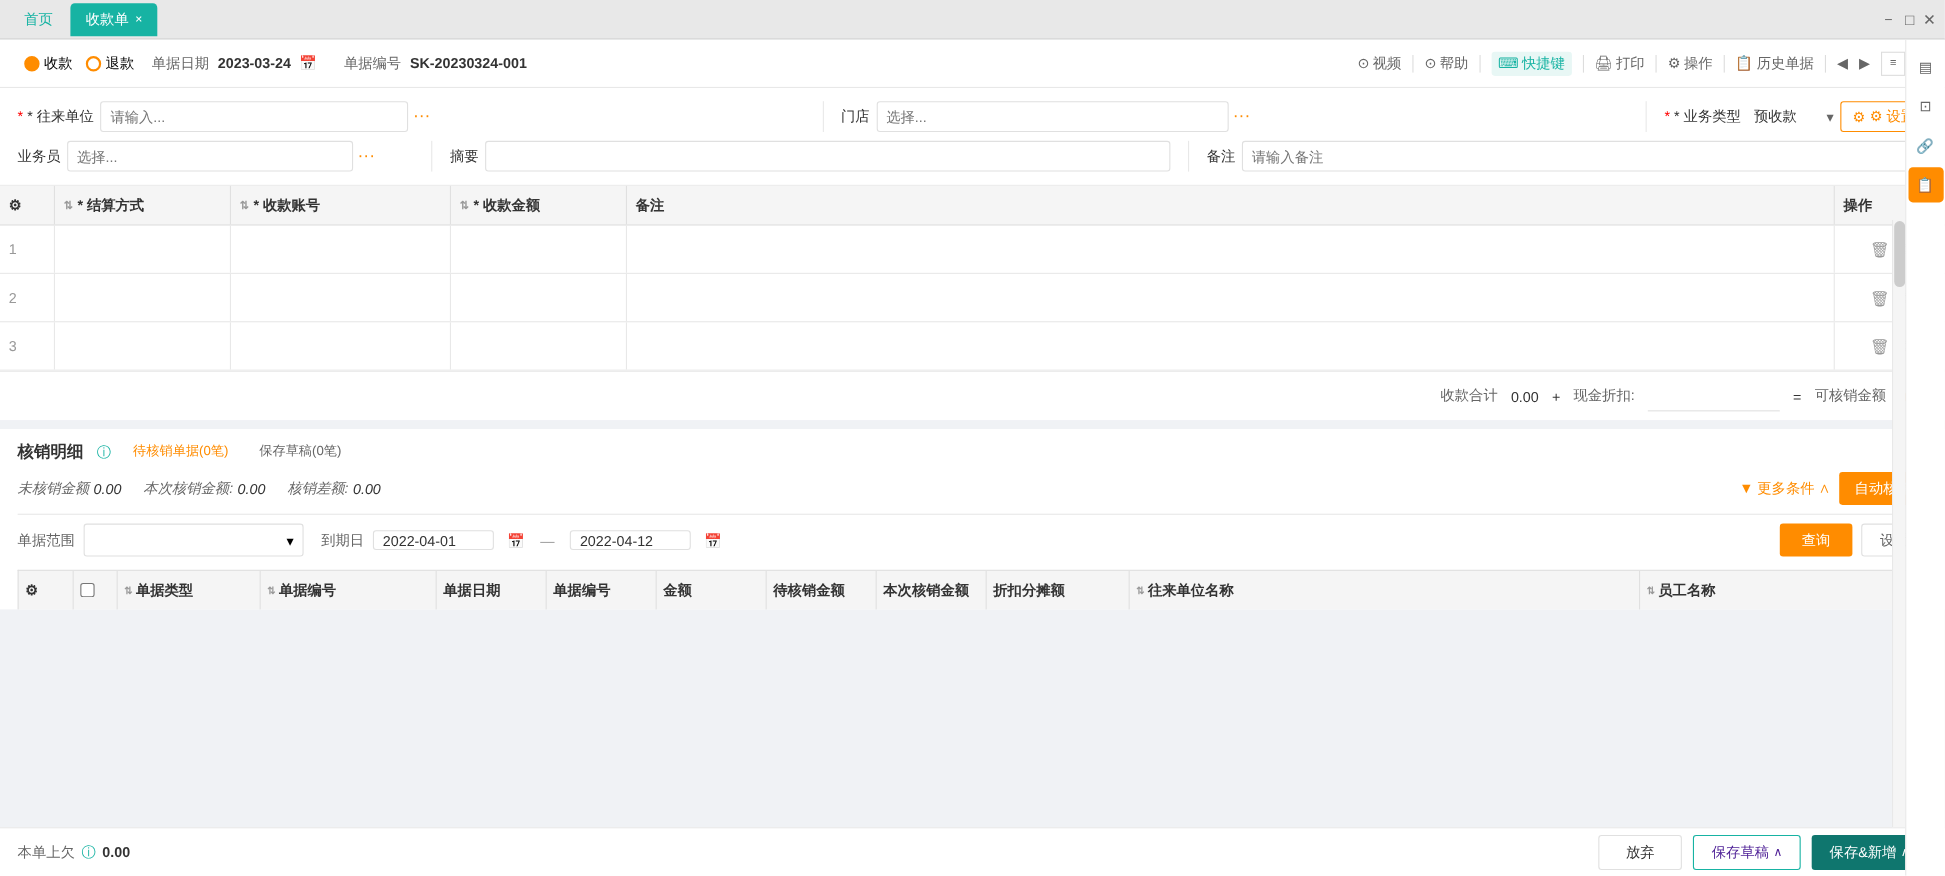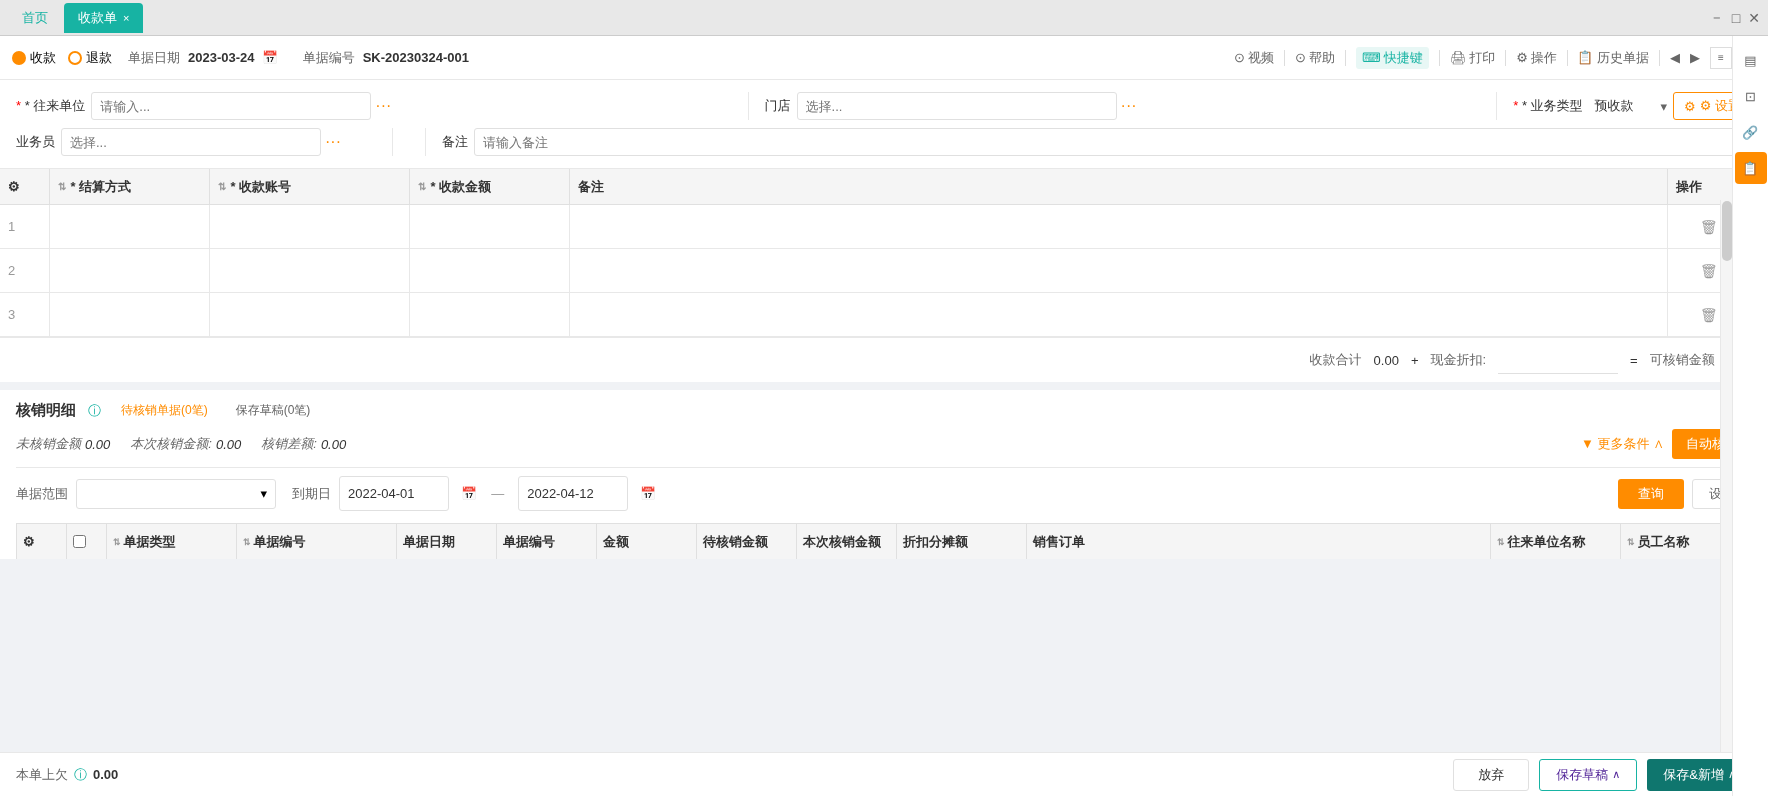--- a/index.html
+++ b/index.html
@@ -18,21 +18,21 @@
     .tab-item.active { background: #17b3a3; color: #fff; }
     .tab-item.home { background: transparent; color: #17b3a3; }
     .tab-close { margin-left: 6px; font-size: 11px; cursor: pointer; }
     .tab-bar-right { margin-left: auto; display: flex; gap: 8px; align-items: center; color: #666; font-size: 16px; cursor: pointer; }
 
     
     .toolbar-row {
       display: flex; align-items: center; background: #fff; height: 44px;
       padding: 0 12px; border-bottom: 1px solid #e8e8e8; gap: 16px;
     }
-    .radio-group { display: flex; align-items: center; gap: 12px; }
+    .radio-group { display: flex; align-items: center; gap: 12px; margin-left: 10px; }
     .radio-item { display: flex; align-items: center; gap: 4px; cursor: pointer; }
     .radio-dot { width: 14px; height: 14px; border-radius: 50%; border: 2px solid #ff8c00; background: #fff; }
     .radio-dot.checked { background: #ff8c00; }
     .doc-info { display: flex; align-items: center; gap: 8px; color: #333; }
     .doc-info-label { color: #666; }
     .doc-info-value { color: #333; font-weight: bold; }
     .calendar-icon { color: #17b3a3; cursor: pointer; }
     .toolbar-right { margin-left: auto; display: flex; align-items: center; gap: 10px; color: #666; font-size: 12px; }
     .toolbar-right-item { display: flex; align-items: center; gap: 3px; cursor: pointer; }
     .toolbar-right-item.active { color: #17b3a3; background: #e8f7f5; padding: 2px 6px; border-radius: 3px; }
@@ -124,21 +124,21 @@
     .filter-row { display: flex; align-items: center; gap: 16px; padding: 8px 0; border-top: 1px solid #e8e8e8; }
     .filter-field { display: flex; align-items: center; gap: 8px; }
     .filter-label { color: #666; white-space: nowrap; }
     .filter-select {
       height: 30px; border: 1px solid #e0e0e0; border-radius: 3px;
       padding: 0 8px; min-width: 200px; display: flex; align-items: center;
       justify-content: space-between; cursor: pointer; background: #fff;
     }
     .filter-select-text { color: #999; }
     .date-input {
-      height: 35px; border: 1px solid #e0e0e0; border-radius: 3px;
+      height: 18px; border: 1px solid #e0e0e0; border-radius: 3px;
       padding: 0 8px; width: 110px; outline: none; color: #333;
     }
     .date-icon { color: #999; cursor: pointer; }
     .date-separator { color: #999; }
     .query-btn {
       background: #ff8c00; color: #fff; border: none;
       padding: 6px 20px; border-radius: 3px; cursor: pointer; font-size: 13px;
     }
     .settings-btn2 {
       background: #fff; border: 1px solid #e0e0e0; color: #666;
@@ -305,20 +305,24 @@
       </button>
     </div>
   </div>
   <div class="form-row">
     <div class="form-field" style="max-width:360px;">
       <span style="margin-right:6px;color:#333;">业务员</span>
       <input class="form-input" type="text" style="max-width: 260px;" placeholder="选择...">
       <span class="more-btn">···</span>
     </div>
     <div class="form-divider"></div>
+    <div class="form-field" style="flex:1;">
+      <span style="margin-right:6px;color:#333;white-space:nowrap;">摘要</span>
+      <input class="form-input" type="text" style="flex: 1 1 0%;">
+    </div>
     <div class="form-divider"></div>
     <div class="form-field" style="flex:1;">
       <span style="margin-right:6px;color:#333;white-space:nowrap;">备注</span>
       <input class="form-input" type="text" style="flex: 1 1 0%; color: rgb(153, 153, 153);" placeholder="请输入备注">
     </div>
   </div>
 </div>
 
 <div class="table-section">
   <div class="table-header">
@@ -477,23 +481,20 @@
       <span>金额</span>
     </div>
     <div class="bth">
       <span>待核销金额</span>
     </div>
     <div class="bth">
       <span>本次核销金额</span>
     </div>
     <div class="bth">
       <span>折扣分摊额</span>
-    </div>
-    <div class="bth">
-      <span>销售订单</span>
     </div>
     <div class="bth">
       <span style="color:#999;font-size:9px;">⇅</span>
       <span>往来单位名称</span>
     </div>
     <div class="bth">
       <span style="color:#999;font-size:9px;">⇅</span>
       <span>员工名称</span>
     </div>
   </div>

